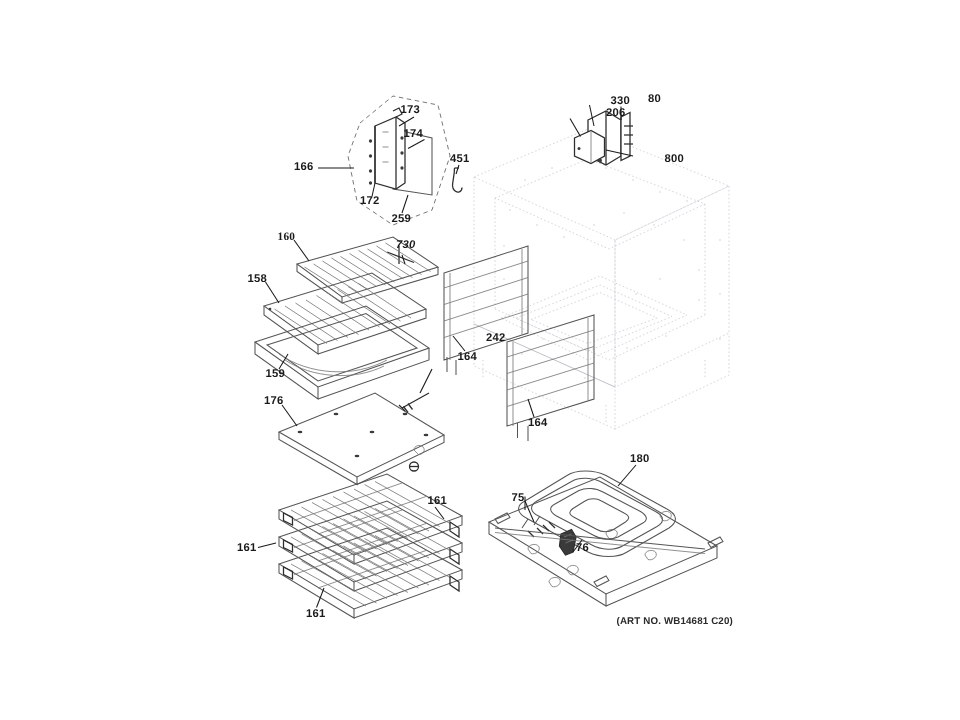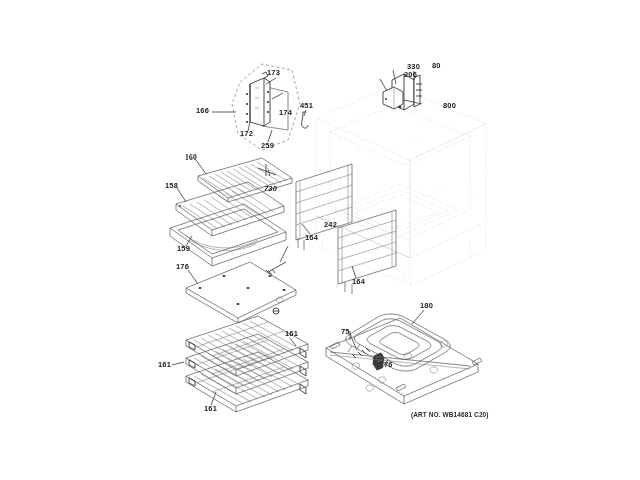--- a/index.html
+++ b/index.html
@@ -397,26 +397,26 @@
       <path class="ln-lead" d="M424 310 L412 324"></path>
       <path class="ln-lead" d="M350 334 L356 348"></path>
       <path class="ln-lead" d="M350 331 L350 340"></path>
       <path class="ln-lead" d="M388 360 L382 368"></path>
     </g>
 
   </svg>
 
   <div class="callout" style="left:196px; top:107px;">166</div>
   <div class="callout" style="left:267px; top:69px;">173</div>
-  <div class="callout" style="left:279px; top:85px;margin-top:24px;">174</div>
+  <div class="callout" style="left:269px; top:85px;">174</div>
   <div class="callout" style="left:240px; top:130px;">172</div>
   <div class="callout" style="left:261px; top:142px;">259</div>
 
   <div class="callout" style="left:300px; top:102px;">451</div>
-  <div class="callout" style="left:264px; top:185px;font-style:italic;">730</div>
+  <div class="callout" style="left:264px; top:159px;font-style:italic;">730</div>
   <div class="callout" style="left:369px; top:71px;padding-left:35px;">206</div>
   <div class="callout" style="left:388px; top:62px;padding-left:44px;">80</div>
   <div class="callout" style="left:407px; top:63px;">330</div>
   <div class="callout" style="left:423px; top:102px;padding-left:20px;">800</div>
 
   <div class="callout" style="left:185px; top:154px;font-family:Liberation Serif, serif;">160</div>
   <div class="callout" style="left:165px; top:182px;">158</div>
   <div class="callout" style="left:177px; top:245px;">159</div>
   <div class="callout" style="left:176px; top:263px;">176</div>
   <div class="callout" style="left:280px; top:221px;padding-left:44px;">242</div>

